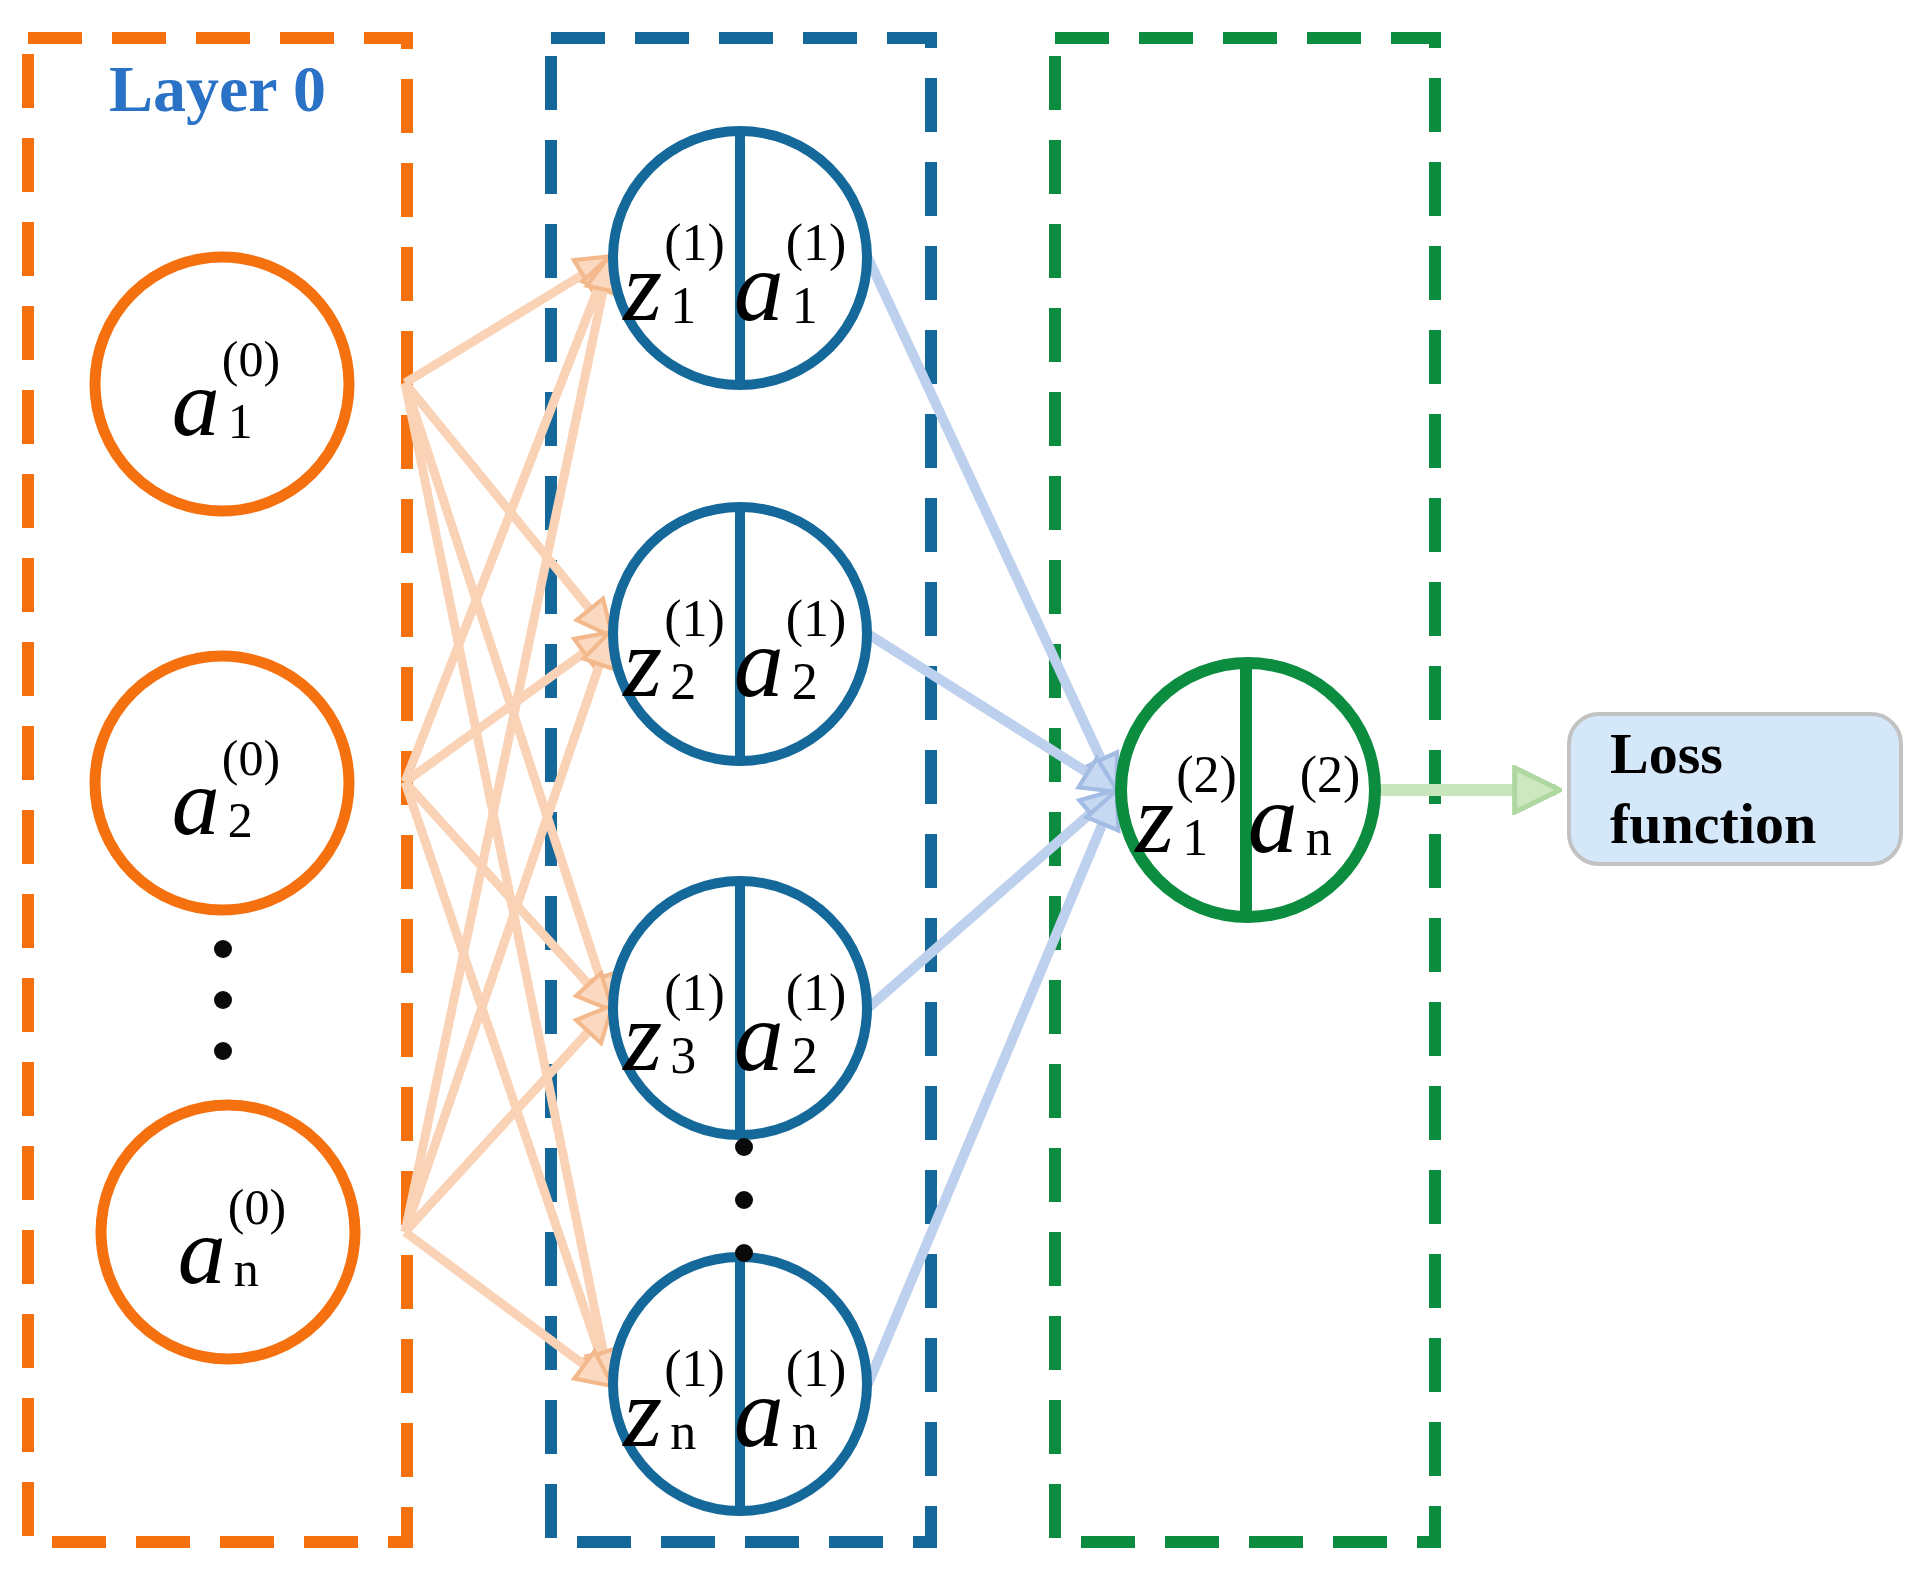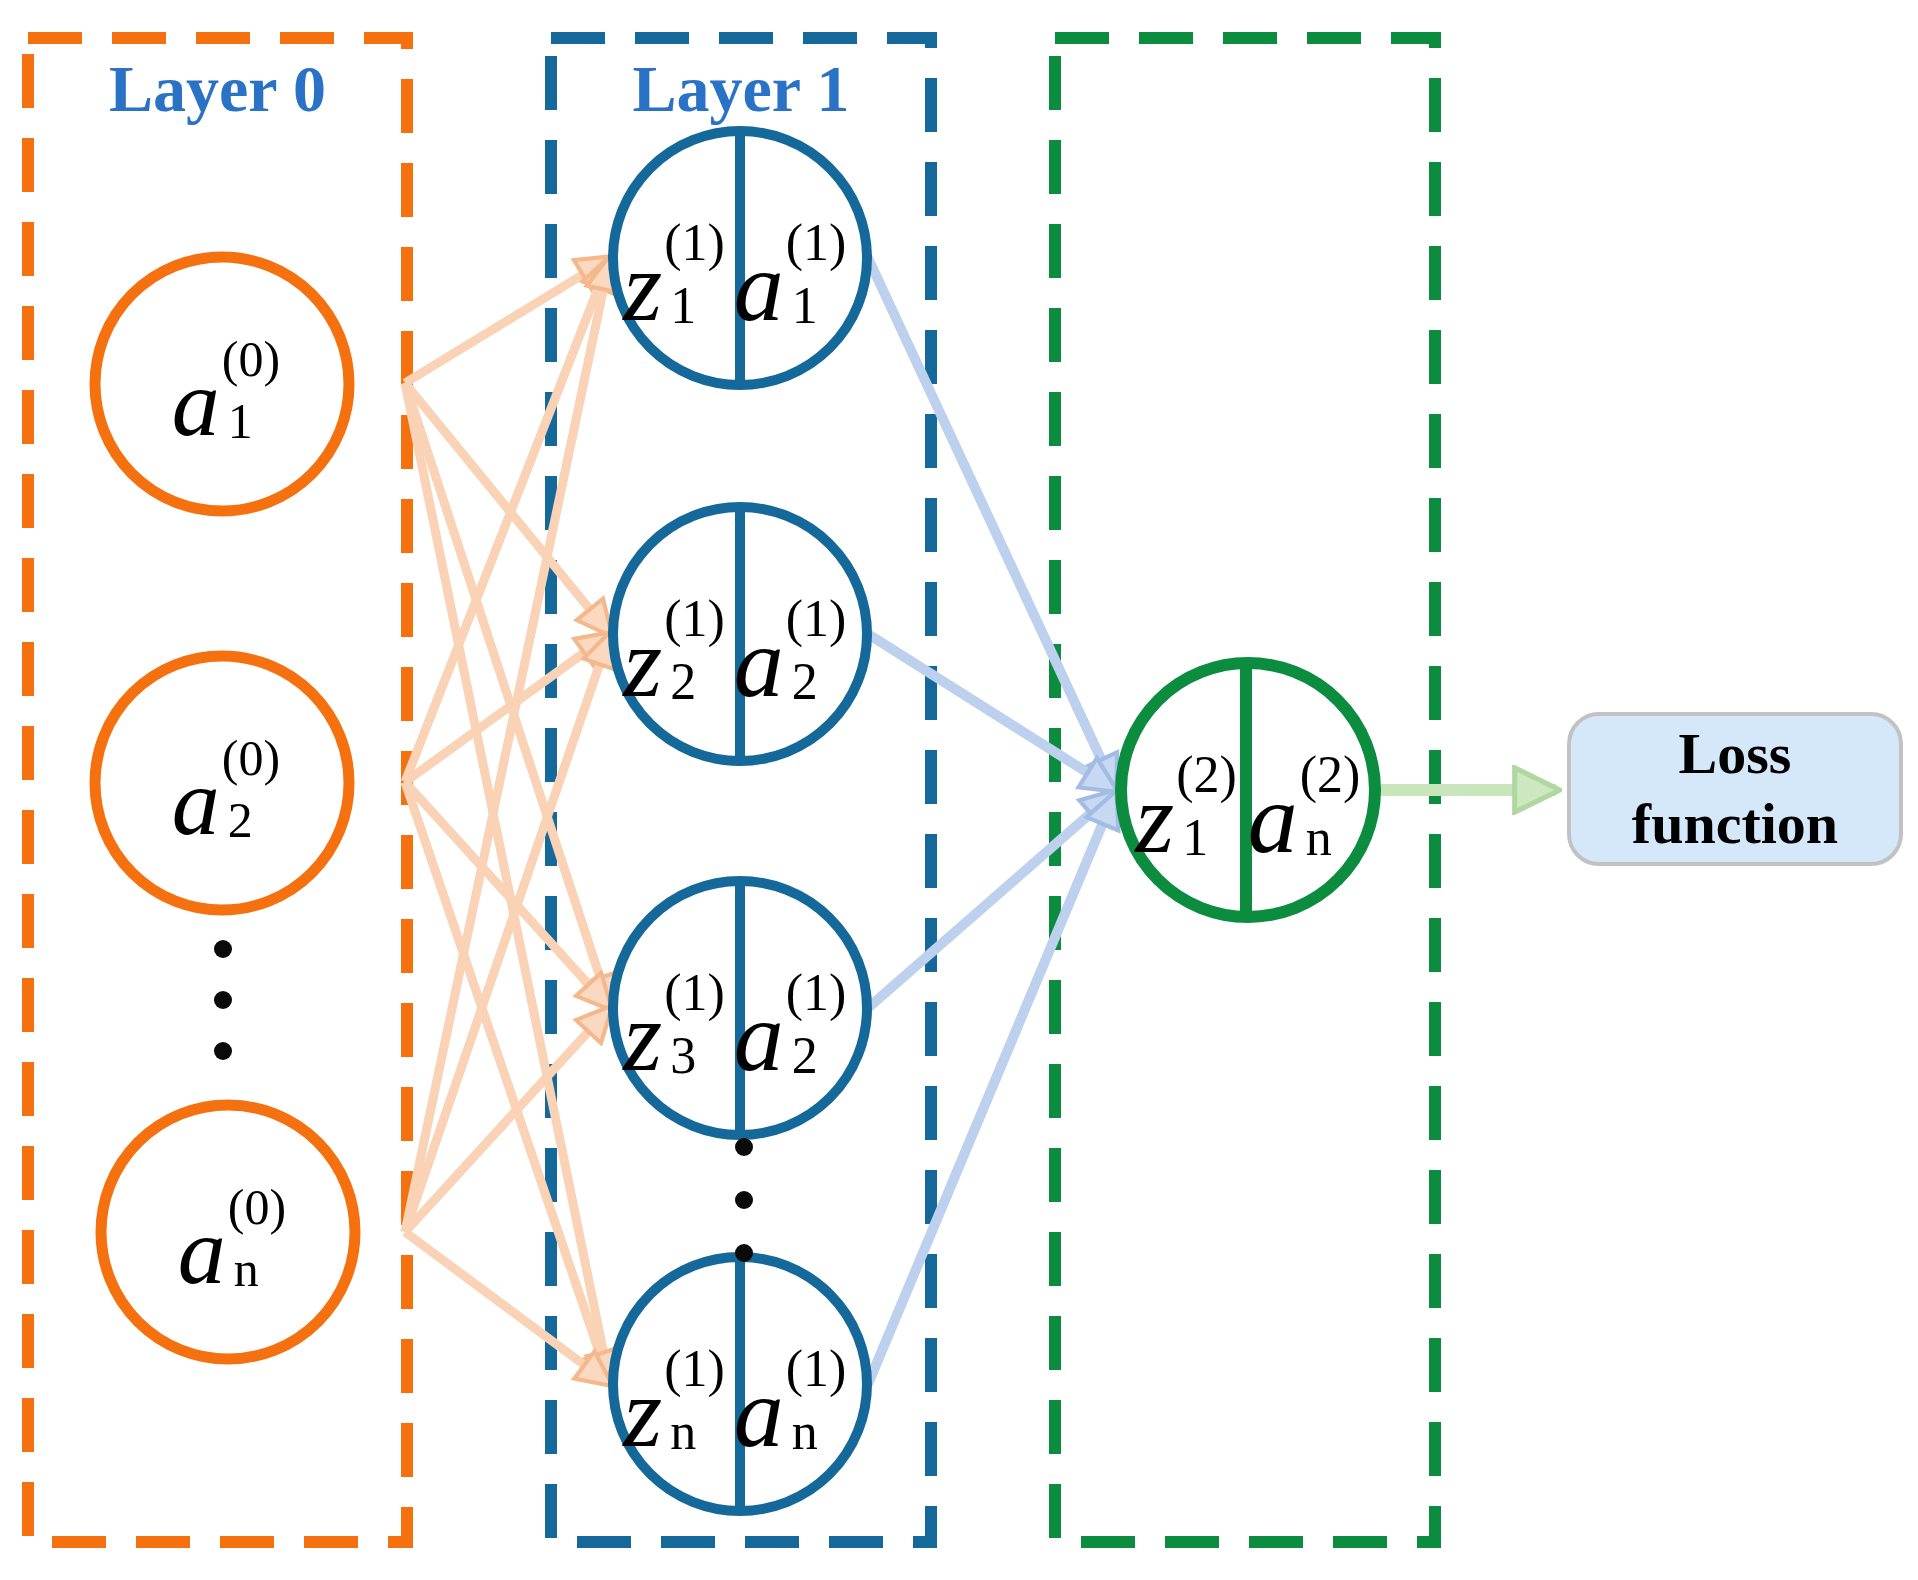--- a/index.html
+++ b/index.html
@@ -69,21 +69,21 @@
     position:absolute;
     left:1567px;top:712px;width:336px;height:154px;
     box-sizing:border-box;
     background:var(--loss-box-fill,#D4E8FA);
     border:4px solid var(--loss-box-border,#C2C2C2);
     border-radius:32px;
     display:flex;align-items:center;justify-content:center;
   }
   .loss-label{
     font-weight:bold;font-size:58px;line-height:1.2;
-    color:#000;text-align:center;
+    color:#000;text-align:left;
     max-width:250px;
   }
 </style>
 </head>
 <body>
 
 <div class="canvas">
 
   <svg class="diagram-svg" width="1918" height="1580" viewBox="0 0 1918 1580">
     <defs>
@@ -154,21 +154,20 @@
       <circle class="dot" cx="223" cy="1051" r="9"></circle>
     </g>
     <g>
       <circle class="dot" cx="744" cy="1147" r="9"></circle>
       <circle class="dot" cx="744" cy="1200" r="9"></circle>
       <circle class="dot" cx="744" cy="1253" r="9"></circle>
     </g>
   </svg>
 
   <div class="layer-title" style="left:28px;top:56px;width:379px">Layer 0</div>
-  <div class="layer-title" style="left:551px;top:56px;width:380px">Layer 1</div>
 
   <div class="nlabel l0" style="left:226px;top:390px">
     <span class="n-letter">a</span>
     <span class="n-scripts">
       <span class="n-sup">(0)</span>
       <span class="n-sub">1</span>
     </span>
   </div>
   <div class="nlabel l0" style="left:226px;top:789px">
     <span class="n-letter">a</span>

